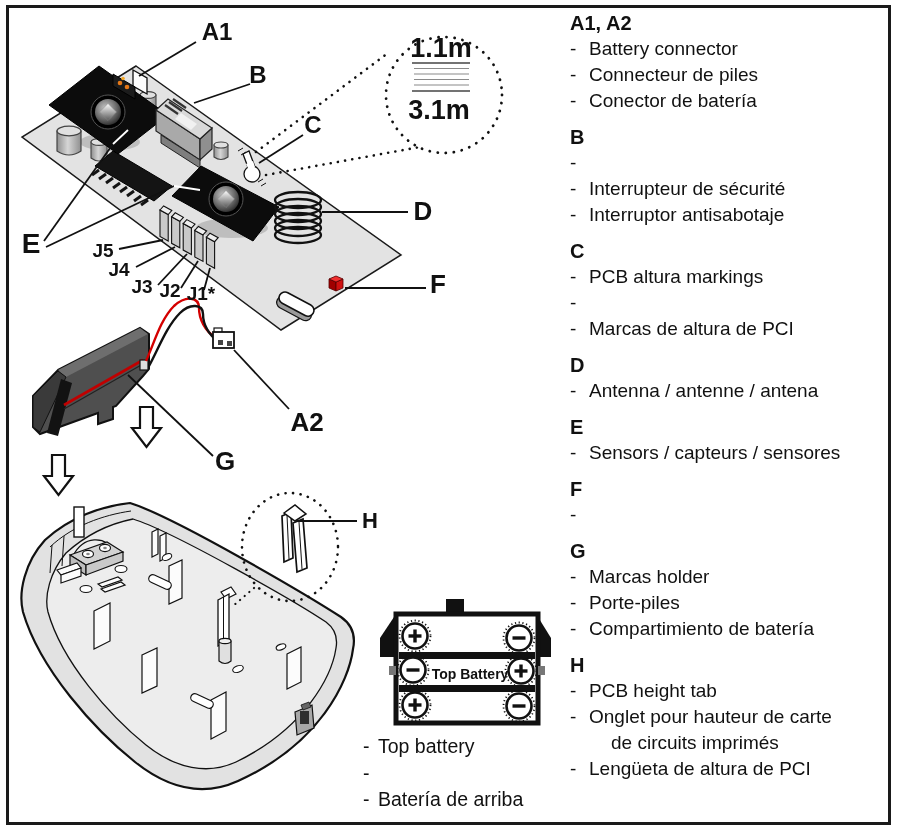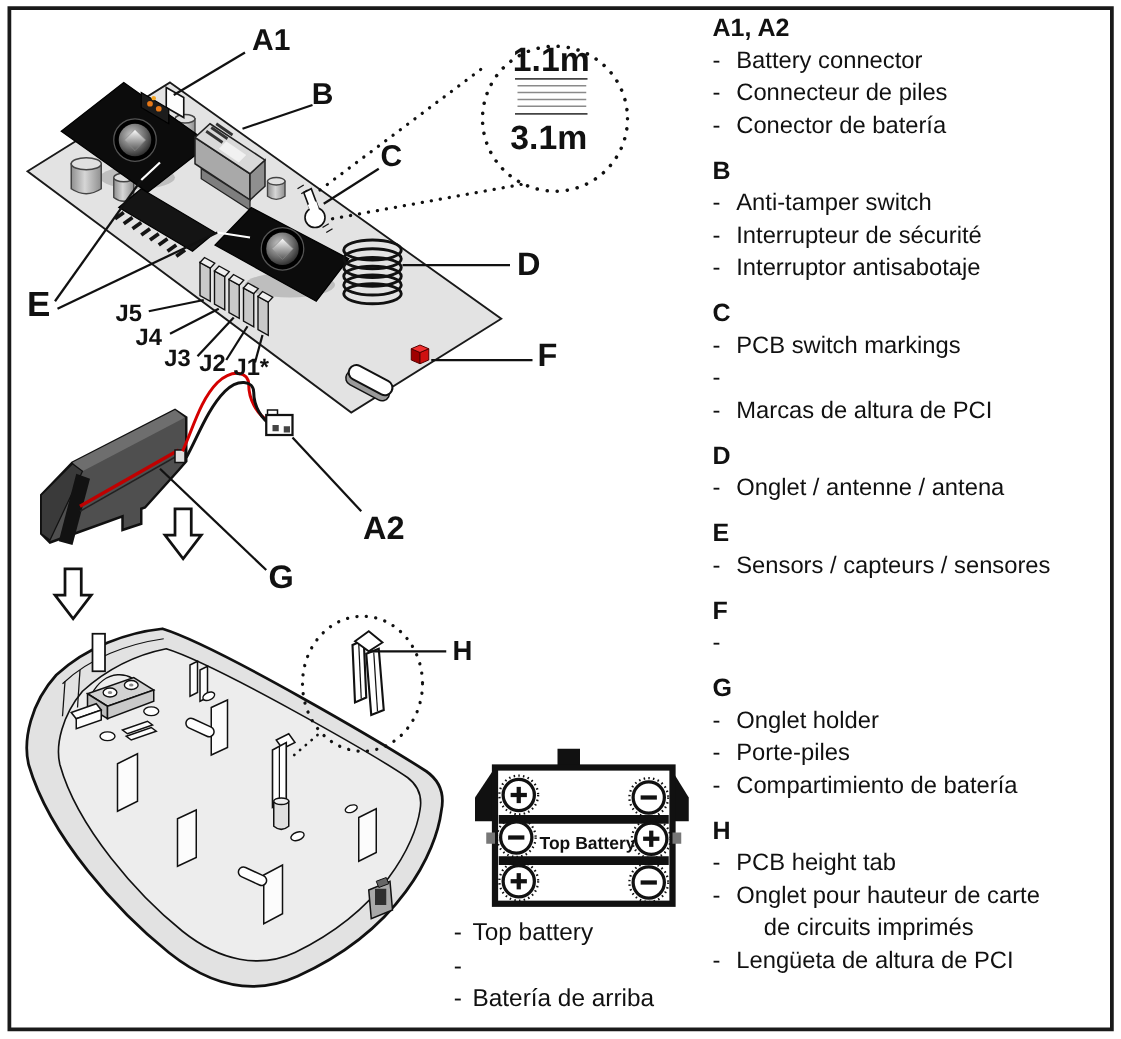--- a/index.html
+++ b/index.html
@@ -365,70 +365,69 @@
         </div>
       <div class="li">
           <span class="dash">-</span>
           <span class="txt">Conector de batería</span>
         </div>
     </section>
     <section>
       <h3>B</h3>
       <div class="li">
           <span class="dash">-</span>
-          <span class="txt">Anti-tamper switch</span>
         </div>
       <div class="li">
           <span class="dash">-</span>
           <span class="txt">Interrupteur de sécurité</span>
         </div>
       <div class="li">
           <span class="dash">-</span>
           <span class="txt">Interruptor antisabotaje</span>
         </div>
     </section>
     <section>
       <h3>C</h3>
       <div class="li">
           <span class="dash">-</span>
-          <span class="txt">PCB switch markings</span>
+          <span class="txt">PCB altura markings</span>
         </div>
       <div class="li">
           <span class="dash">-</span>
         </div>
       <div class="li">
           <span class="dash">-</span>
           <span class="txt">Marcas de altura de PCI</span>
         </div>
     </section>
     <section>
       <h3>D</h3>
       <div class="li">
           <span class="dash">-</span>
-          <span class="txt">Onglet / antenne / antena</span>
+          <span class="txt">Antenna / antenne / antena</span>
         </div>
     </section>
     <section>
       <h3>E</h3>
       <div class="li">
           <span class="dash">-</span>
           <span class="txt">Sensors / capteurs / sensores</span>
         </div>
     </section>
     <section>
       <h3>F</h3>
       <div class="li">
           <span class="dash">-</span>
         </div>
     </section>
     <section>
       <h3>G</h3>
       <div class="li">
           <span class="dash">-</span>
-          <span class="txt">Onglet holder</span>
+          <span class="txt">Marcas holder</span>
         </div>
       <div class="li">
           <span class="dash">-</span>
           <span class="txt">Porte-piles</span>
         </div>
       <div class="li">
           <span class="dash">-</span>
           <span class="txt">Compartimiento de batería</span>
         </div>
     </section>

